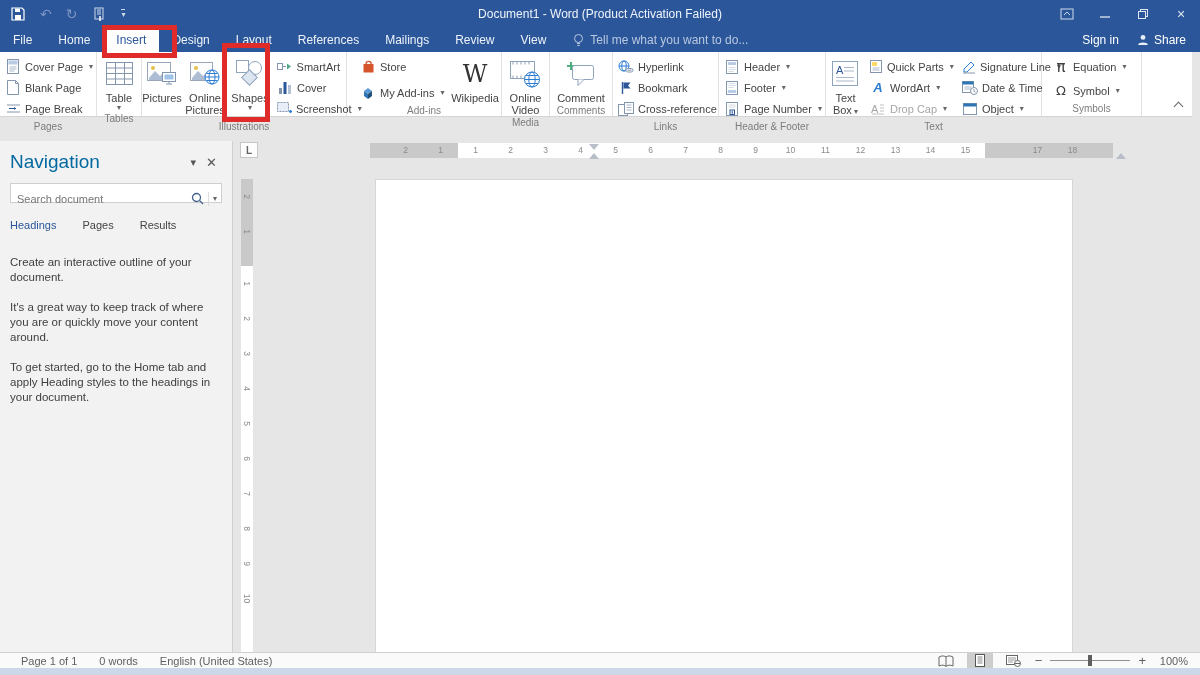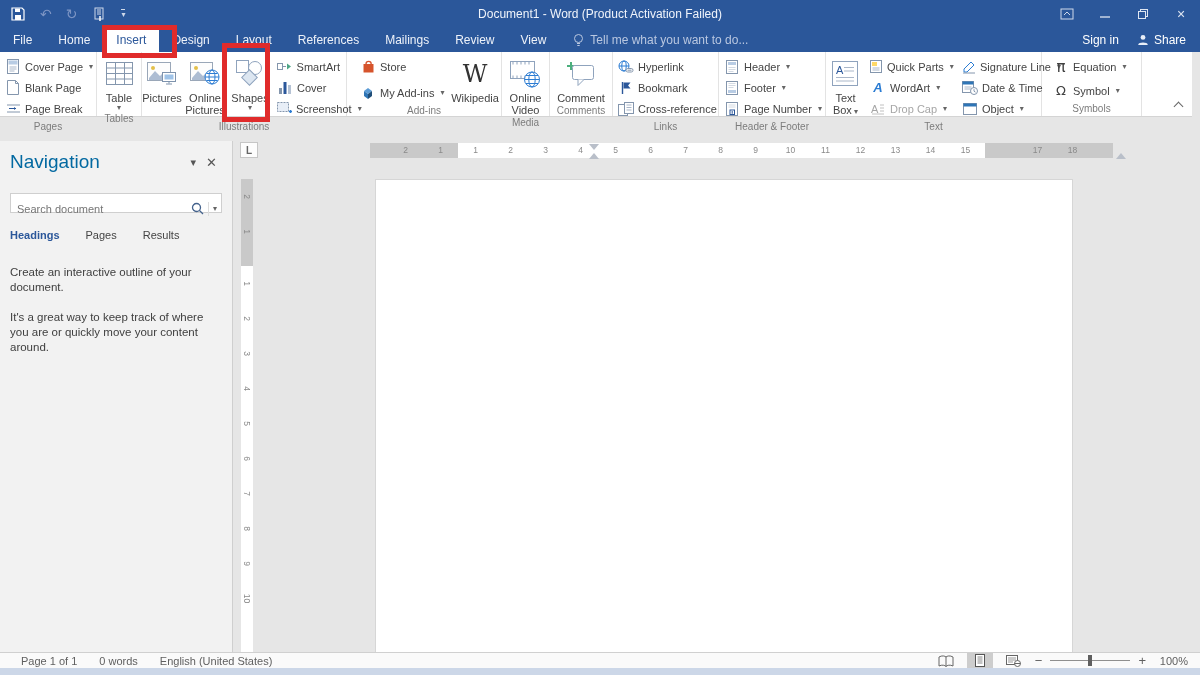--- a/index.html
+++ b/index.html
@@ -45,25 +45,25 @@
   .chev-up { width:7px; height:7px; border-left:1.5px solid #666; border-top:1.5px solid #666; transform:rotate(45deg); }
 
   
   .main { position:absolute; left:0; top:141px; height:511px; right:0; }
 
   
   .navpane { position:absolute; left:0; top:0; bottom:0; width:233px; background:#f2f2f2; border-right:1px solid #cfcfcf; padding:10px 10px 0 10px; }
   .nav-head { display:flex; align-items:center; }
   .nav-title { font-size:19px; color:#0369a1; font-weight:400; flex:1; }
   .nav-head-btn { color:#555; font-size:11px; padding:0 5px; }
-  .nav-search { margin-top:20px; height:20px; background:#fff; border:1px solid #cfcfcf; display:flex; align-items:center; padding:11px 4px 0 6px; }
+  .nav-search { margin-top:10px; height:20px; background:#fff; border:1px solid #cfcfcf; display:flex; align-items:center; padding:11px 4px 0 6px; }
   .nav-search input { flex:1; border:none; outline:none; font-size:11px; color:#555; background:transparent; font-family:"Liberation Sans", sans-serif; }
   .nav-search .sep { width:1px; height:14px; background:#ddd; margin:0 4px; }
   .nav-tabs { display:flex; gap:26px; margin-top:16px; font-size:11px; color:#444; }
-  .nav-tab.selected { color:#2b579a; font-weight:bold; }
+  .nav-tab.selected { color:#2b579a; font-weight:normal; }
   .nav-body { margin-top:24px; font-size:11.5px; color:#404040; line-height:15px; }
   .nav-body p { margin-bottom:15px; }
 
   
   .docarea { position:absolute; left:234px; right:0; top:0; bottom:0; background:#e6e6e6; }
   .tabsel { position:absolute; left:6px; top:1px; width:18px; height:16px; background:#fdfdfd; border:1px solid #c6c6c6; color:#666; font-size:10px; font-weight:bold; display:flex; align-items:center; justify-content:center; }
   .hruler { position:absolute; left:136px; top:2px; height:15px; width:743px; display:flex; }
   .hseg { height:15px; display:flex; overflow:hidden; }
   .hseg.gray { background:#c9c9c9; }
   .hseg.white { background:#ffffff; }
@@ -576,20 +576,21 @@
       <span style="font-size:8px; color:#666">▾</span>
     </div>
     <div class="nav-tabs">
       <span class="nav-tab selected">Headings</span>
       <span class="nav-tab">Pages</span>
       <span class="nav-tab">Results</span>
     </div>
     <div class="nav-body">
       <p>Create an interactive outline of your document.</p>
       <p>It's a great way to keep track of where you are or quickly move your content around.</p>
+      <p>To get started, go to the Home tab and apply Heading styles to the headings in your document.</p>
     </div>
   </div>
 
   <div class="docarea">
     <div class="tabsel">L</div>
 
     <div class="hruler">
       <div class="hseg gray hr-left" id="hr-ml">
           <span class="hcell">2</span>
           <span class="hcell">1</span>

